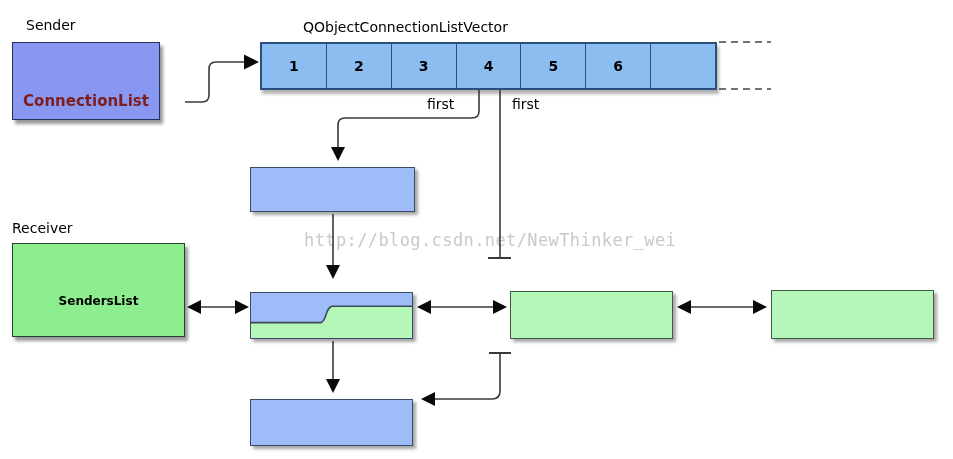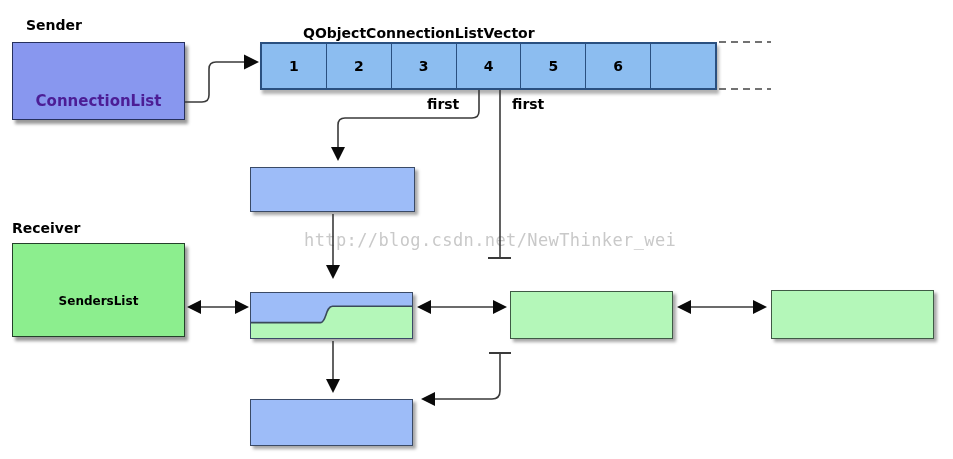--- a/index.html
+++ b/index.html
@@ -11,32 +11,32 @@
     --senders-list-fill:#8cee8e;
     --green-node-fill:#b4f7b9;
     --connector:#3a3a3a;
     --watermark-text:#c9c9c9;
     --label-text:#000000;
   }
   *{box-sizing:border-box;margin:0;padding:0;}
   body{background:#fff;font-family:"DejaVu Sans", sans-serif;}
   .stage{position:relative;width:953px;height:459px;background:var(--background);overflow:hidden;}
 
-  .lbl{position:absolute;font-weight:bold;font-size:14px;color:var(--label-text);white-space:nowrap;}
+  .lbl{position:absolute;font-weight:normal;font-size:14px;color:var(--label-text);white-space:nowrap;}
 
   .box{position:absolute;}
 
   .connectionlist{
-    left:12px;top:42px;width:173px;height:78px;
+    left:12px;top:42px;width:148px;height:78px;
     background:var(--connection-list-fill);
     border:1.5px solid #26305e;
     box-shadow:3px 4px 3px rgba(0,0,0,0.40);
     display:flex;align-items:flex-end;justify-content:center;
     padding-bottom:9px;
-    font-weight:bold;font-size:15px;color:#4c1d95;
+    font-weight:bold;font-size:15px;color:#7f1d1d;
   }
 
   .senderslist{
     left:12px;top:243px;width:173px;height:94px;
     background:var(--senders-list-fill);
     border:1.5px solid #24402a;
     box-shadow:3px 4px 3px rgba(0,0,0,0.40);
     display:flex;align-items:center;justify-content:center;
     padding-top:22px;
     font-weight:bold;font-size:12px;color:#000;
@@ -82,21 +82,21 @@
   .arrowhead{fill:#0a0a0a;stroke:none;}
   .split-green{fill:var(--green-node-fill);stroke:none;}
   .split-boundary{fill:none;stroke:#3a4a5a;stroke-width:1.6;}
 
   .watermark{
     position:absolute;left:304px;top:230px;
     font-family:"DejaVu Sans Mono", monospace;
     font-size:17px;color:var(--watermark-text);
     letter-spacing:0.4px;white-space:nowrap;
   }
-  .title{left:303px;top:25px;}
+  .title{left:303px;top:19px;}
   .sender{left:26px;top:17px;}
   .receiver{left:12px;top:220px;}
   .first{left:427px;top:96px;}
   .last{left:512px;top:96px;}
 </style>
 </head>
 <body>
 
 <div class="stage">
 

